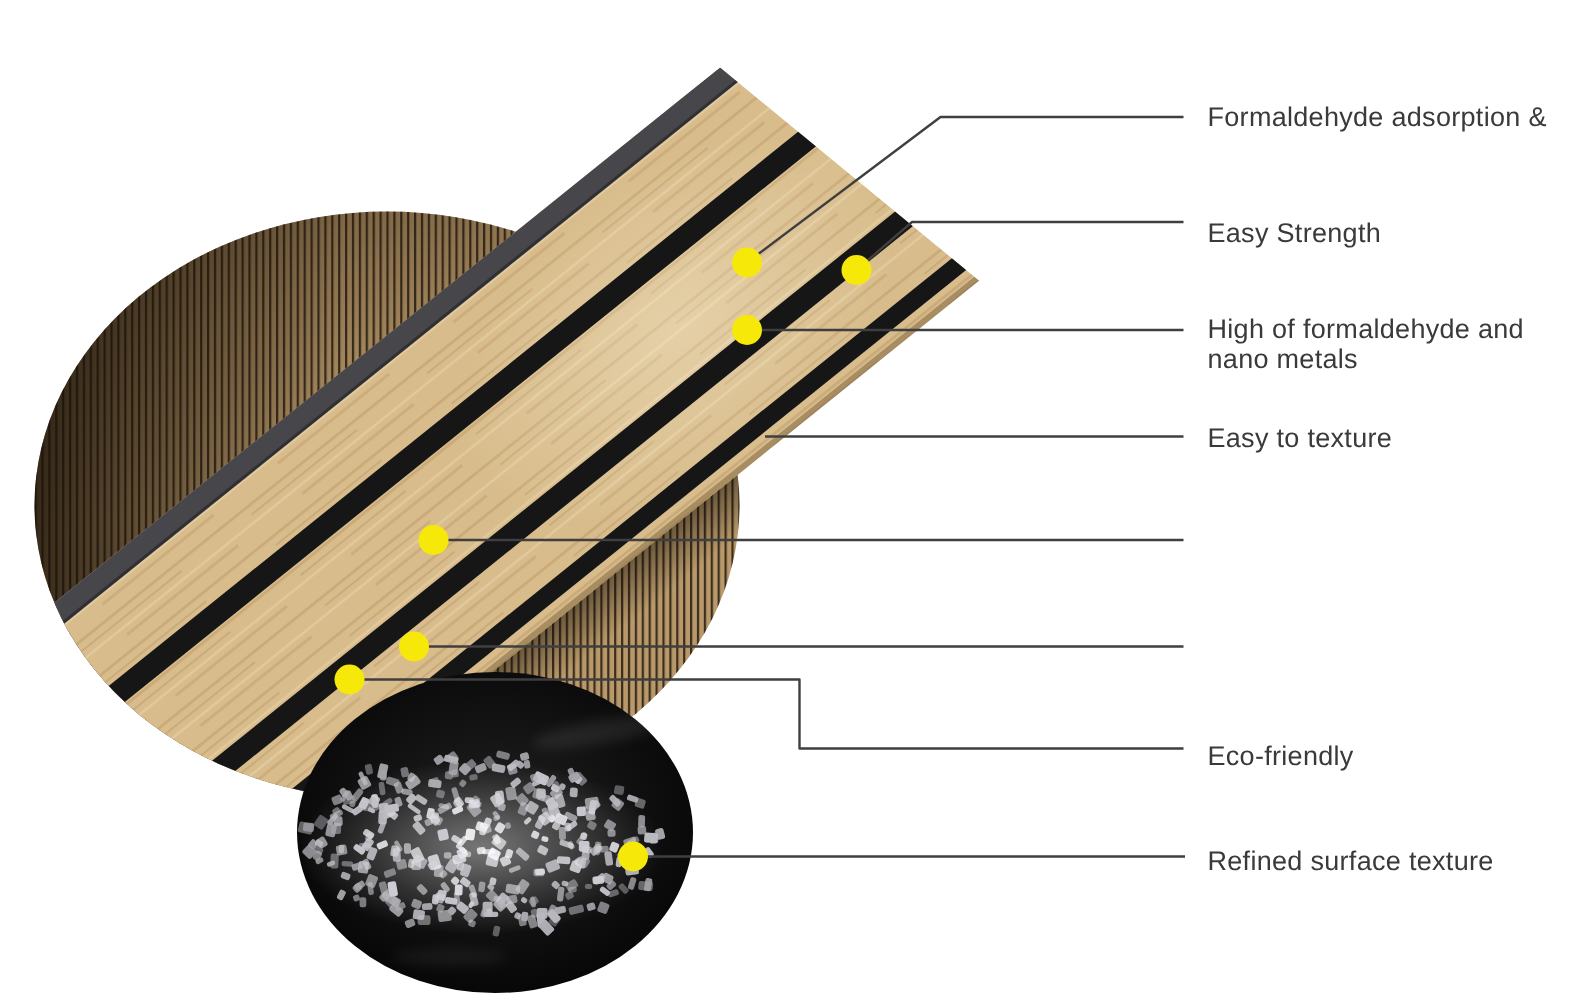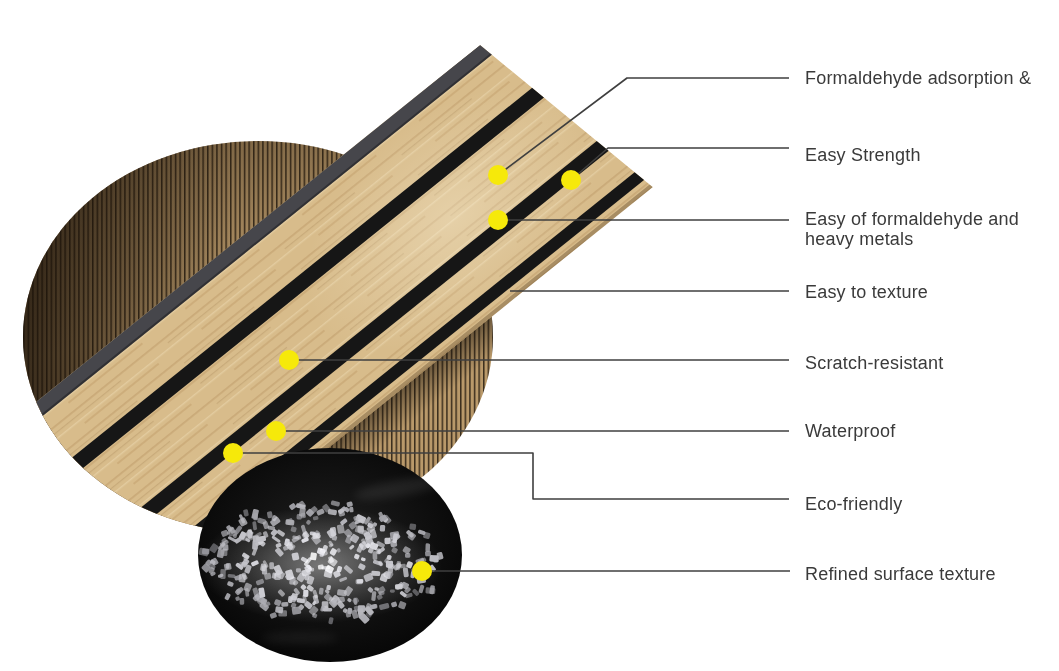--- a/index.html
+++ b/index.html
@@ -464,32 +464,26 @@
   </svg>
 
   <div class="labels">
     <div class="label" style="top:68px">
       <span>Formaldehyde adsorption &amp;</span>
     </div>
     <div class="label" style="top:145px">
       <span>Easy Strength</span>
     </div>
     <div class="label" style="top:209px">
-      <span>Easy of formaldehyde and</span>
-      <span>heavy metals</span>
+      <span>High of formaldehyde and</span>
+      <span>nano metals</span>
     </div>
     <div class="label" style="top:282px">
       <span>Easy to texture</span>
     </div>
-    <div class="label" style="top:353px">
-      <span>Scratch-resistant</span>
-    </div>
-    <div class="label" style="top:421px">
-      <span>Waterproof</span>
-    </div>
     <div class="label" style="top:494px">
       <span>Eco-friendly</span>
     </div>
     <div class="label" style="top:564px">
       <span>Refined surface texture</span>
     </div>
   </div>
 </div>
 
 </body></html>

